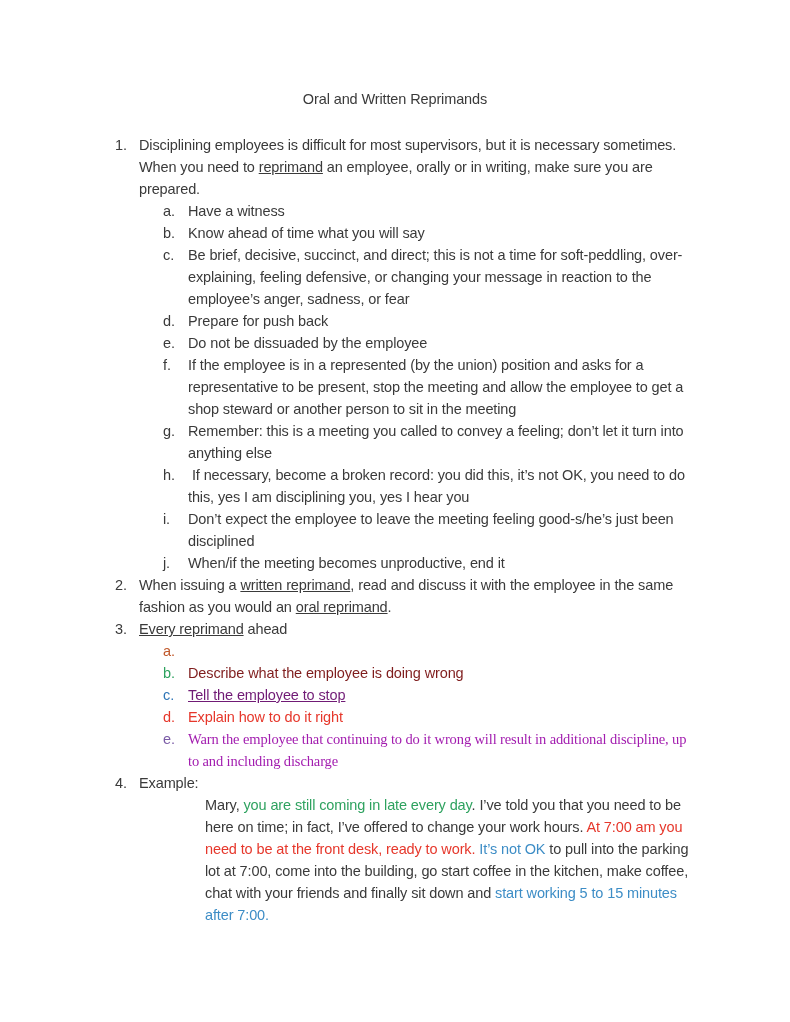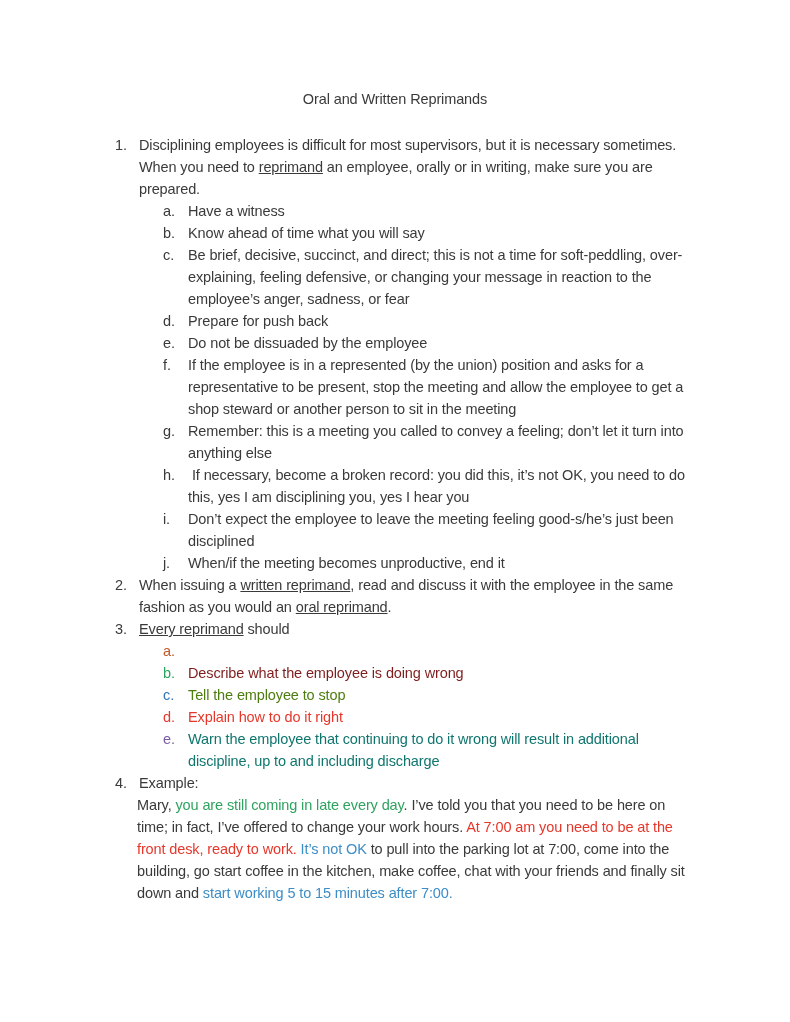--- a/index.html
+++ b/index.html
@@ -20,21 +20,21 @@
   .title {
     text-align:center;
     margin-bottom:24px;
   }
   .row { display:flex; align-items:flex-start; }
   .l1 { padding-left:22px; }
   .l1 .mk { width:24px; flex:none; }
   .l2 { padding-left:70px; }
   .l2 .mk { width:25px; flex:none; }
   .tx { flex:1; white-space:pre-wrap; }
-  .example { margin-left:44px; white-space:pre-wrap; }
+  .example { margin-left:112px; white-space:pre-wrap; }
   .u { text-decoration:underline; }
 </style>
 </head>
 <body>
 
 <div class="page">
 
   <div class="title">Oral and Written Reprimands</div>
 
   <div class="row l1">
@@ -83,41 +83,41 @@
     <span class="tx"><span>When/if the meeting becomes unproductive, end it</span></span>
   </div>
 
   <div class="row l1">
     <span class="mk">2.</span>
     <span class="tx"><span>When issuing a </span><span class="u">written reprimand</span><span>, read and discuss it with the employee in the same fashion as you would an </span><span class="u">oral reprimand</span><span>.</span></span>
   </div>
 
   <div class="row l1">
     <span class="mk">3.</span>
-    <span class="tx"><span class="u">Every reprimand</span><span> should</span></span>
+    <span class="tx"><span class="u">Every reprimand</span><span> ahead</span></span>
   </div>
 
   <div class="row l2">
     <span class="mk" style="color: rgb(192, 88, 42);">a.</span>
   </div>
   <div class="row l2">
     <span class="mk" style="color: rgb(46, 162, 95);">b.</span>
     <span class="tx"><span style="color: #7f1d1d; margin-top: 8px;">Describe what the employee is doing wrong</span></span>
   </div>
   <div class="row l2">
     <span class="mk" style="color: rgb(46, 117, 182);">c.</span>
-    <span class="tx"><span style="color: #4d7c0f;">Tell the employee to stop</span></span>
+    <span class="tx"><span style="color: #701a75; text-decoration: underline;">Tell the employee to stop</span></span>
   </div>
   <div class="row l2">
     <span class="mk" style="color: rgb(230, 55, 43);">d.</span>
     <span class="tx"><span style="color: rgb(230, 55, 43);">Explain how to do it right</span></span>
   </div>
   <div class="row l2">
     <span class="mk" style="color: rgb(122, 91, 166);">e.</span>
-    <span class="tx"><span style="color: #0f766e;">Warn the employee that continuing to do it wrong will result in additional discipline, up to and including discharge</span></span>
+    <span class="tx"><span style="color: #a21caf; font-family: Liberation Serif, serif;">Warn the employee that continuing to do it wrong will result in additional discipline, up to and including discharge</span></span>
   </div>
 
   <div class="row l1">
     <span class="mk">4.</span>
     <span class="tx"><span>Example:</span></span>
   </div>
 
   <div class="example"><span>Mary, </span><span style="color: rgb(46, 162, 95);">you are still coming in late every day</span><span>. I’ve told you that you need to be here on time; in fact, I’ve offered to change your work hours. </span><span style="color: rgb(230, 55, 43);">At 7:00 am you need to be at the front desk, ready to work.</span><span> </span><span style="color: rgb(61, 141, 198);">It’s not OK</span><span> to pull into the parking lot at 7:00, come into the building, go start coffee in the kitchen, make coffee, chat with your friends and finally sit down and </span><span style="color: rgb(61, 141, 198);">start working 5 to 15 minutes after 7:00.</span></div>
 
 </div>

